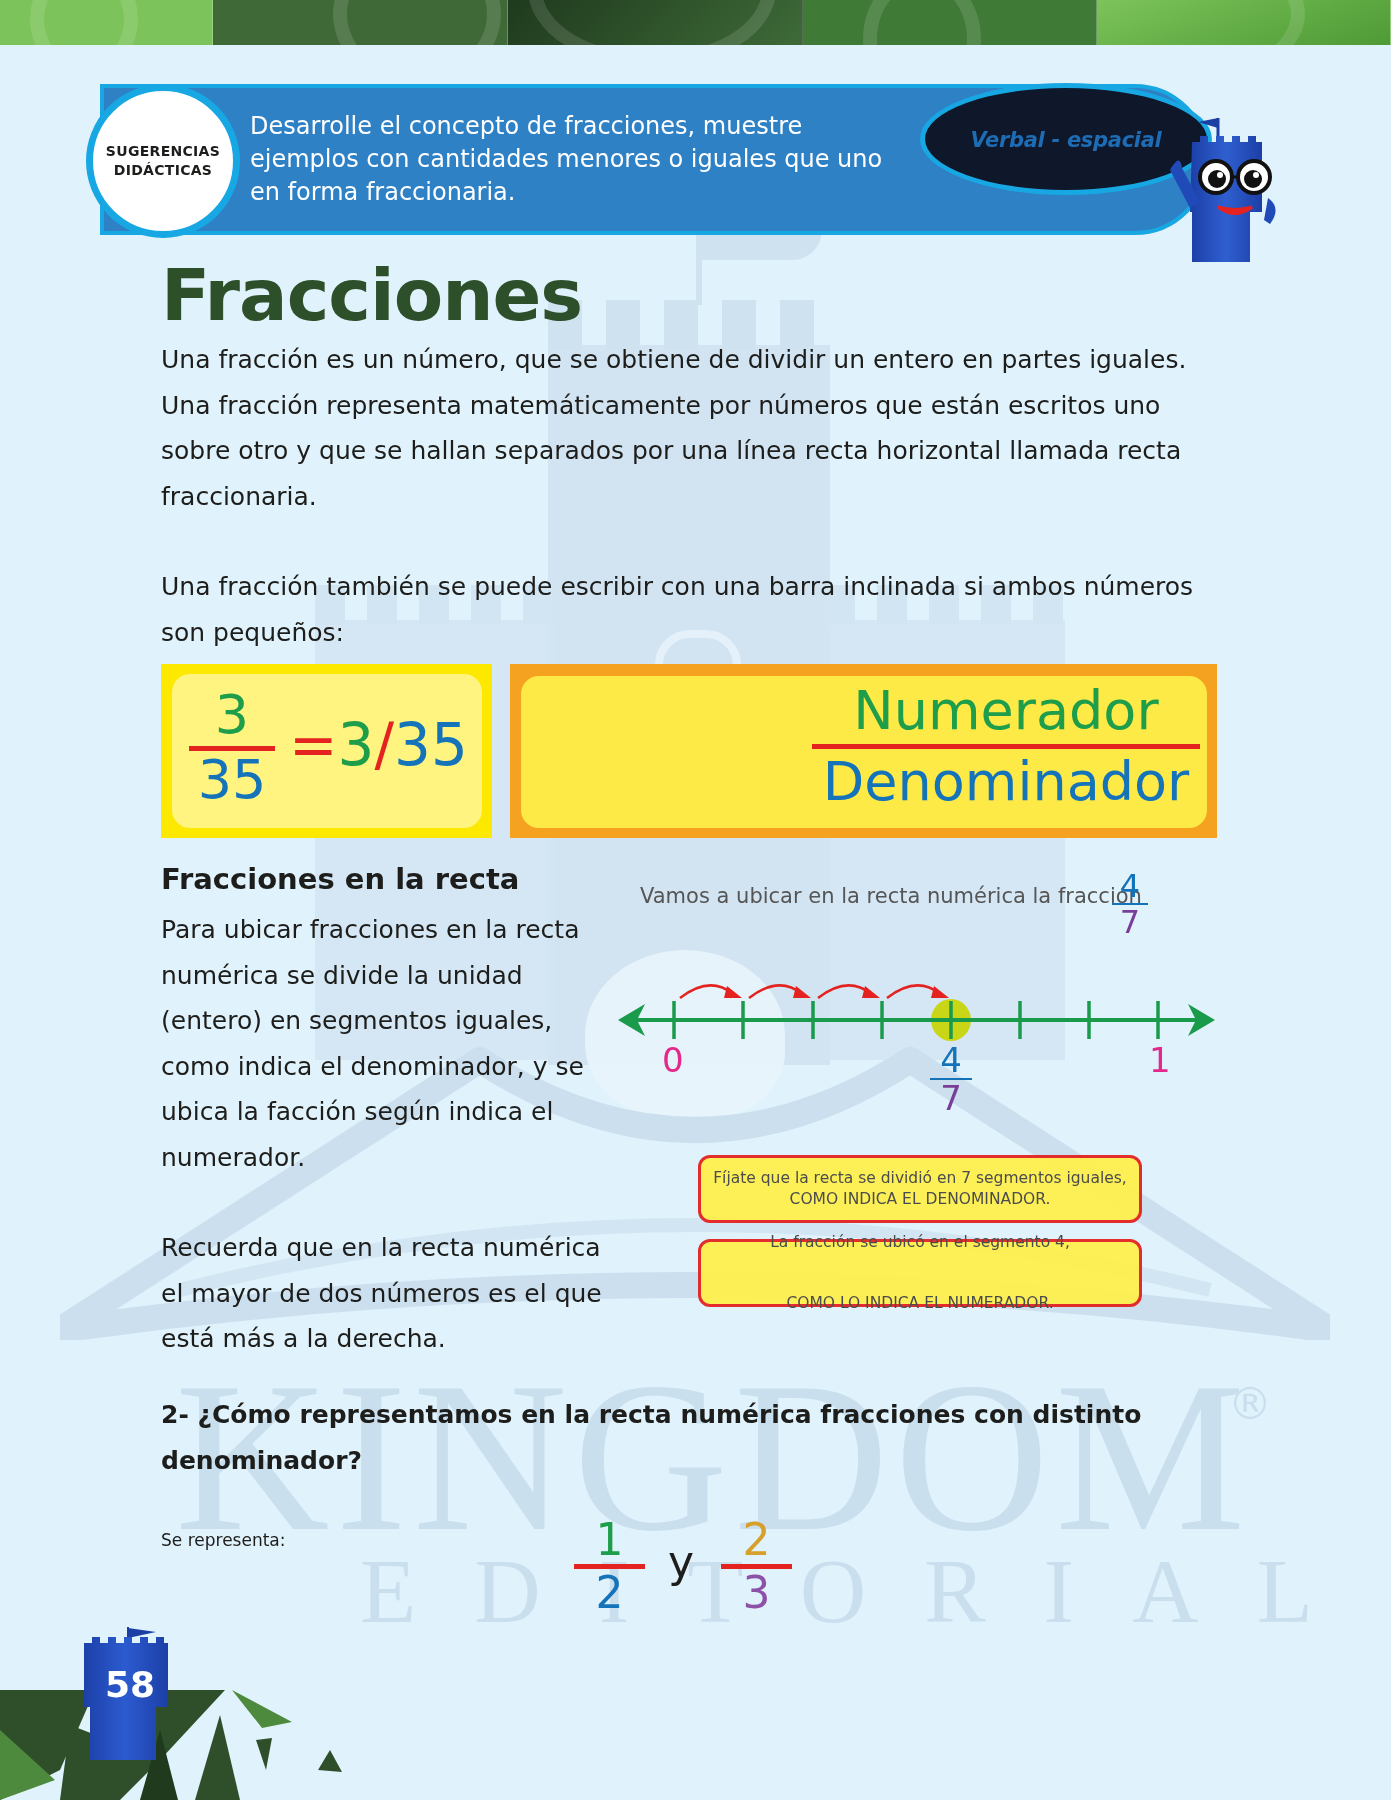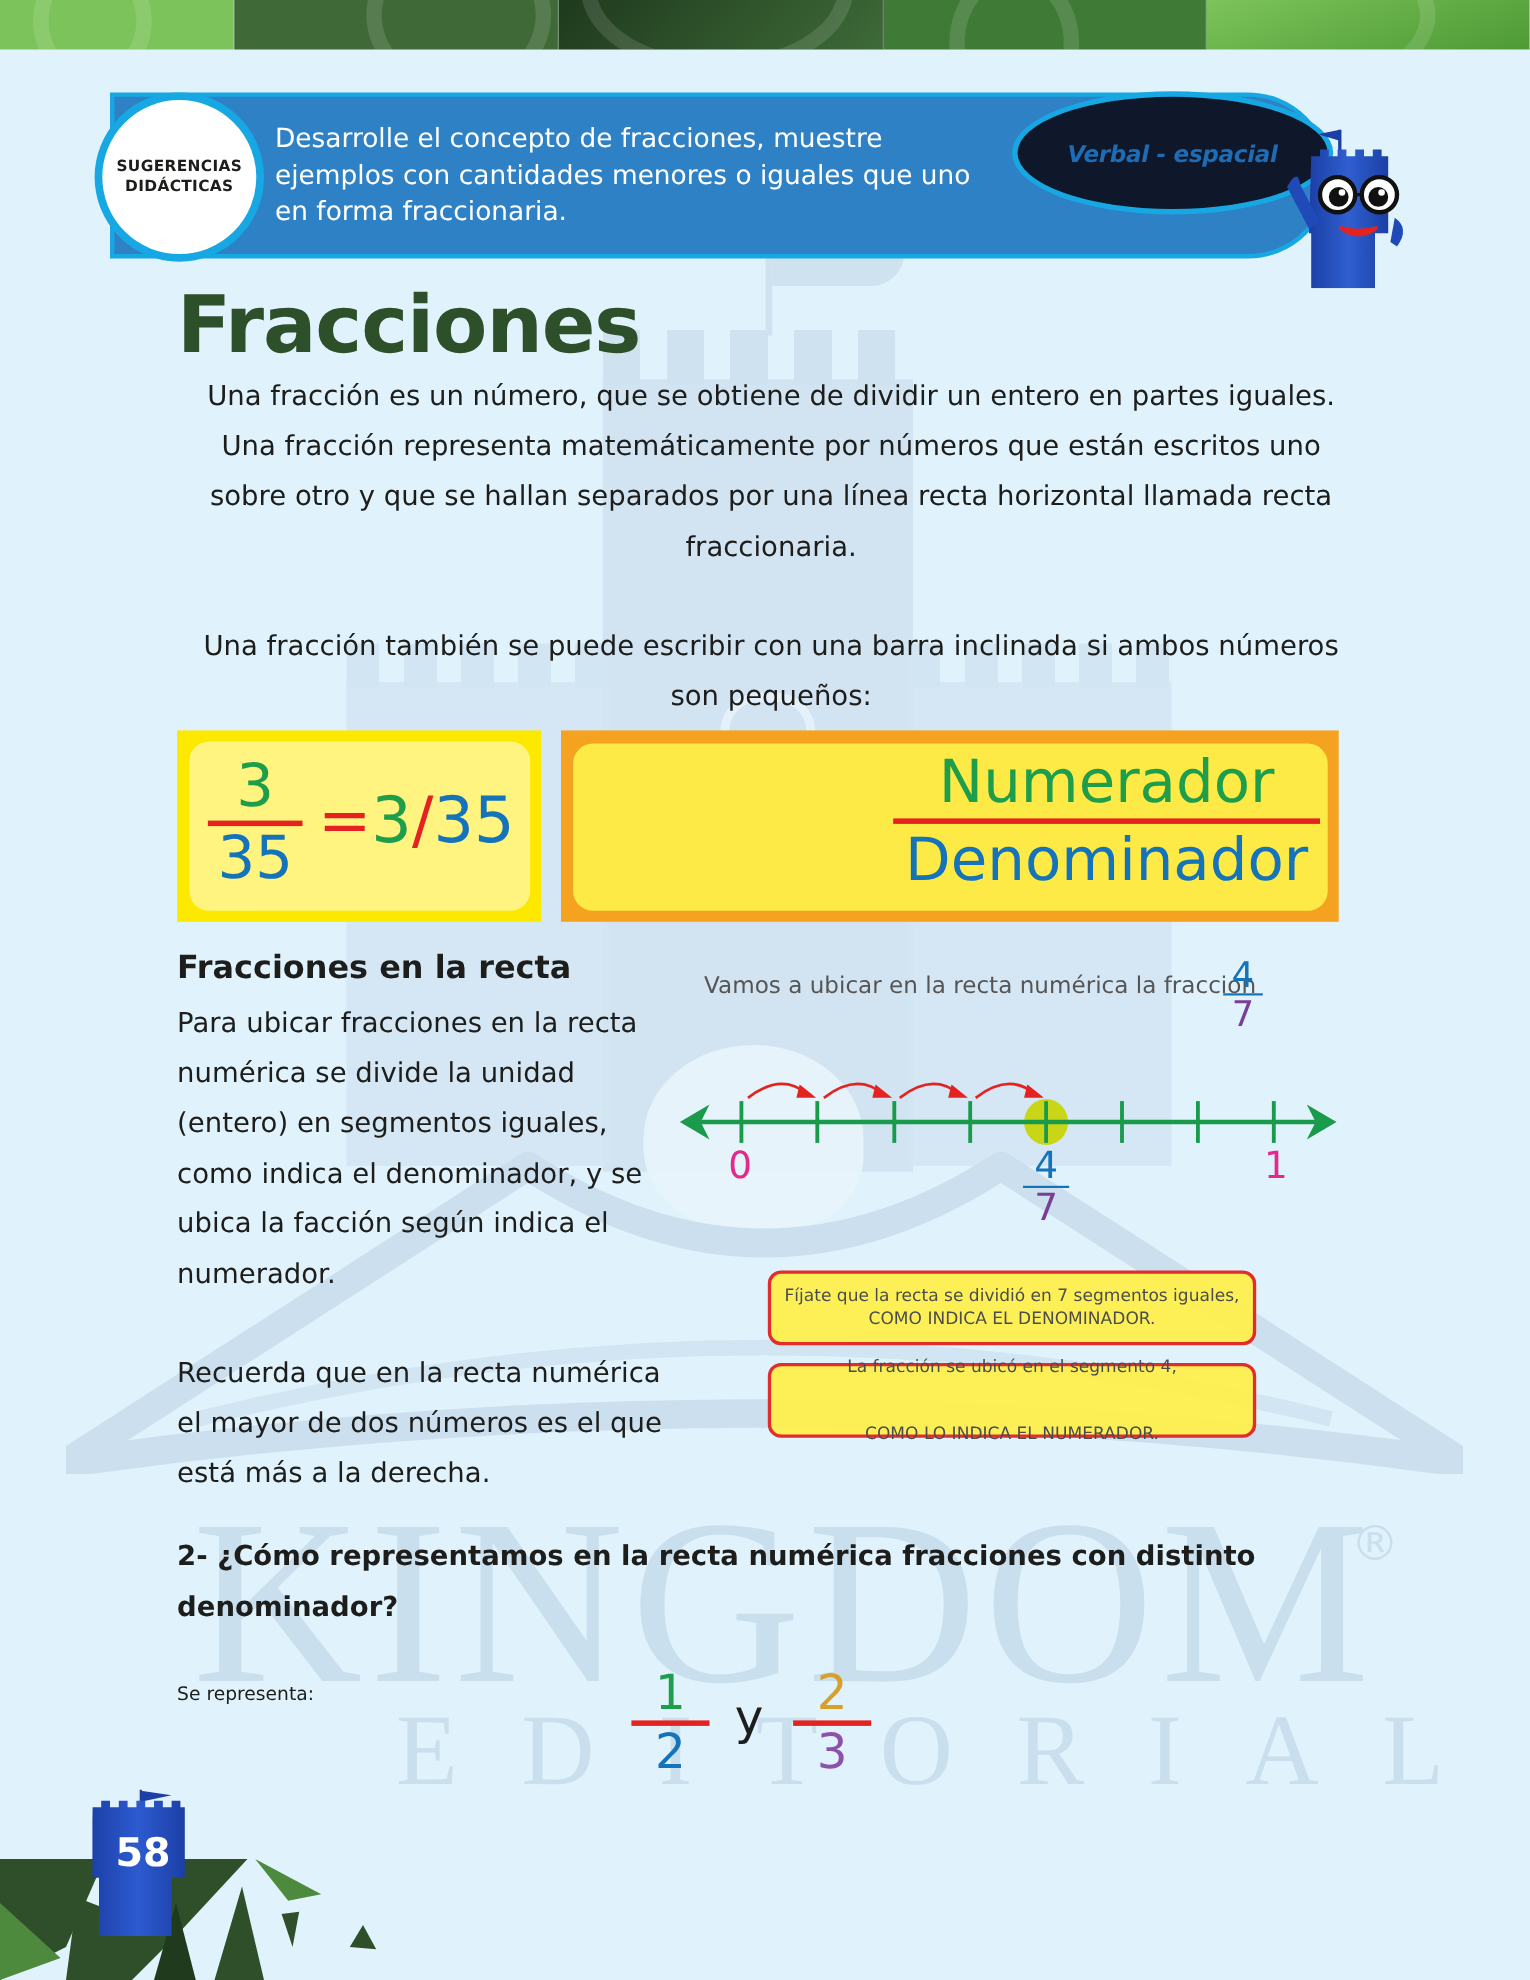--- a/index.html
+++ b/index.html
@@ -37,21 +37,21 @@
   .circle{left:86px;top:84px;width:154px;height:154px;border-radius:50%;background:#fff;border:7px solid #17A8E3;box-sizing:border-box;display:flex;align-items:center;justify-content:center;flex-direction:column;}
   .circle span{font-weight:bold;font-size:14px;line-height:19px;letter-spacing:.3px;color:#1d1d1b;text-align:center;}
   .pill-text{left:250px;top:110px;width:650px;font-family:"DejaVu Sans",sans-serif;color:#fff;font-size:24px;line-height:33px;}
   .oval{left:920px;top:83px;width:292px;height:112px;background:#0f172a;border:5px solid #17A8E3;border-radius:50%;box-sizing:border-box;display:flex;align-items:flex-start;justify-content:center;padding-top:40px;}
   .oval span{font-style:italic;font-weight:bold;color:#1E6CB4;font-size:21px;letter-spacing:-.3px;}
   .mascot{left:1160px;top:112px;width:140px;height:150px;}
 
   
   .title{left:161px;top:256px;font-size:72px;font-weight:bold;color:#2D4F2A;letter-spacing:-1px;line-height:1.1;font-family:"DejaVu Sans",sans-serif;}
   .para{left:161px;width:1080px;font-size:25px;line-height:45.5px;color:#1d1d1b;font-family:"DejaVu Sans",sans-serif;}
-  .para p{margin:0;text-align:center;}
+  .para p{margin:0;}
 
   
   .box-left{left:161px;top:664px;width:331px;height:174px;background:#FDE800;}
   .box-left .inner{position:absolute;left:11px;top:10px;right:10px;bottom:10px;background:rgba(255,248,170,.75);border-radius:18px;}
   .box-right{left:510px;top:664px;width:707px;height:174px;background:#F4A21F;}
   .box-right .inner{position:absolute;left:11px;top:12px;right:10px;bottom:10px;background:#FFF24A;border-radius:18px;opacity:.9;}
   .frac{display:flex;flex-direction:column;align-items:center;font-family:"DejaVu Sans",sans-serif;}
   .frac .num,.frac .den{line-height:1;}
   .frac .bar{height:5px;background:#E42321;}
   .c-green{color:#1E9E4A;}

